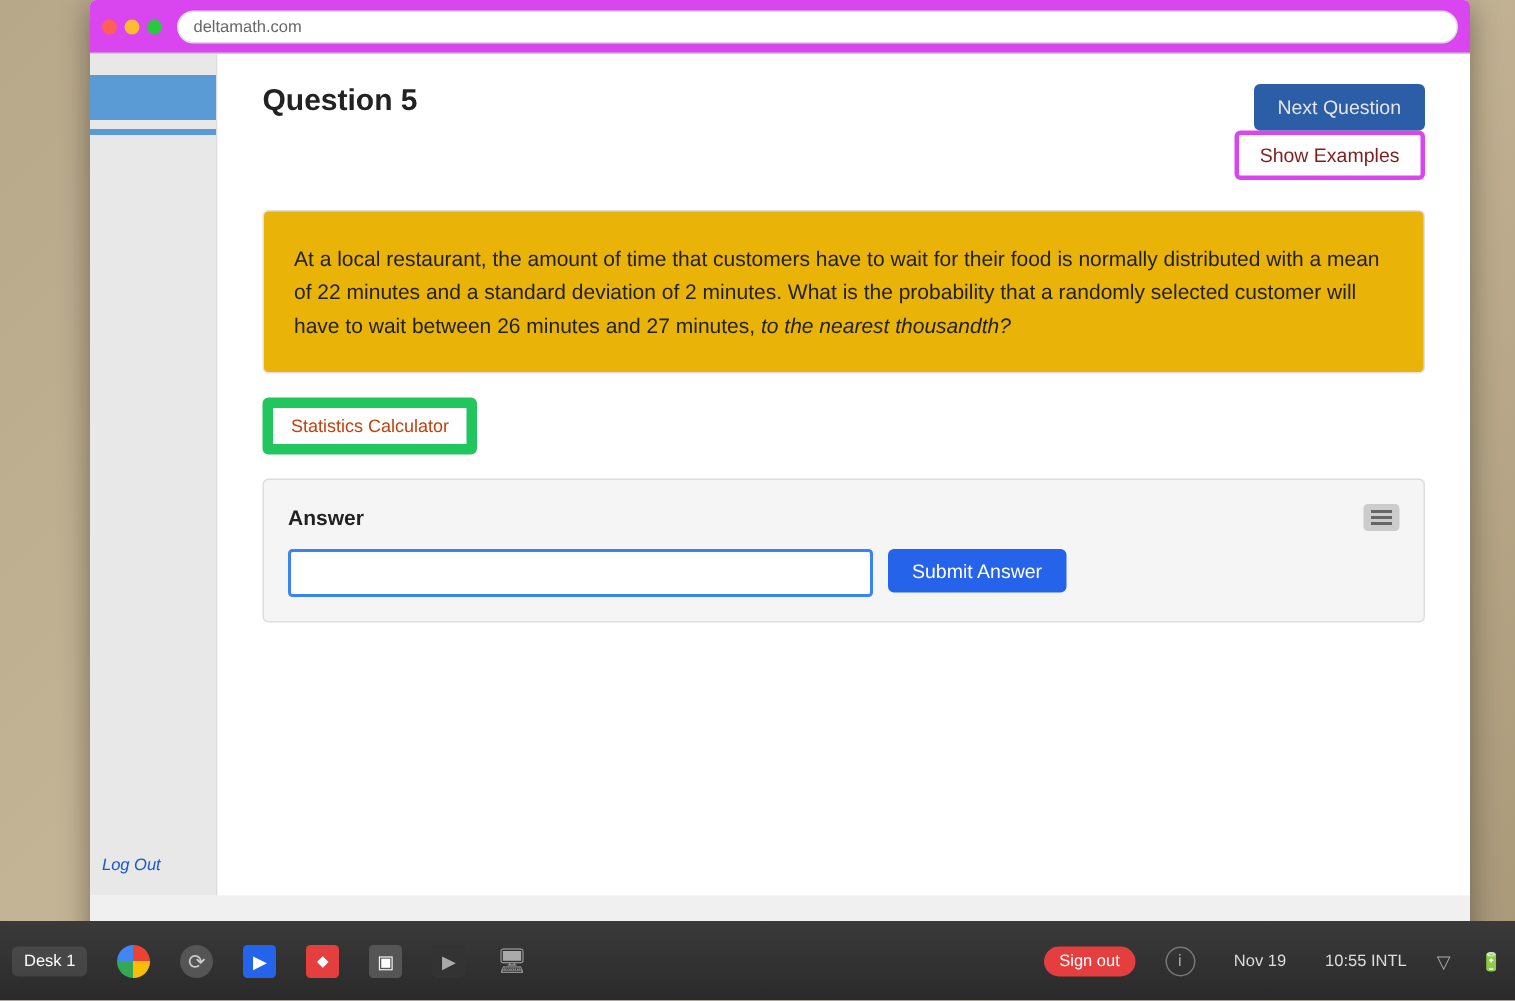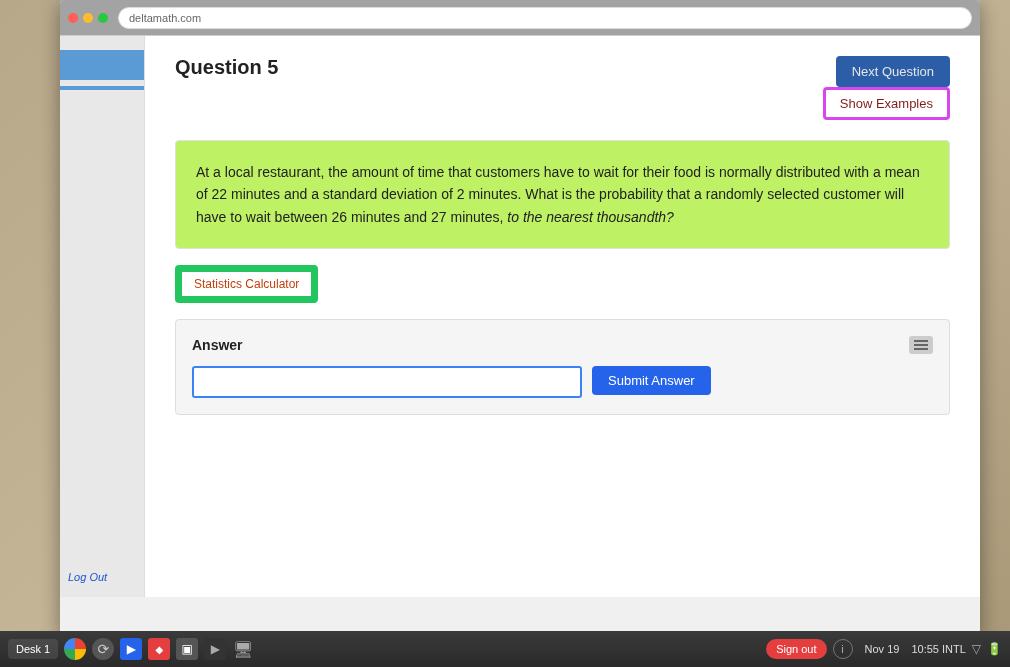--- a/index.html
+++ b/index.html
@@ -29,21 +29,21 @@
       right: 30px;
       bottom: 30px;
       background: #f0f0f0;
       border-radius: 4px;
       overflow: hidden;
       box-shadow: 0 4px 20px rgba(0,0,0,0.4);
     }
 
     
     .browser-topbar {
-      background: #a3a3a3;
+      background: #d946ef;
       height: 36px;
       border-bottom: 1px solid #ccc;
       display: flex;
       align-items: center;
       padding: 0 8px;
     }
 
     
     .page-content {
       background: #f5f5f5;
@@ -111,21 +111,21 @@
       border: 3px solid #d946ef;
       padding: 6px 14px;
       border-radius: 4px;
       font-size: 13px;
       cursor: pointer;
       color: #7f1d1d;
     }
 
     
     .question-text-area {
-      background: #bef264;
+      background: #eab308;
       border: 1px solid #e0e0e0;
       border-radius: 4px;
       padding: 20px;
       margin-bottom: 16px;
     }
 
     .question-text {
       font-size: 14px;
       line-height: 1.6;
       color: #222;
@@ -228,26 +228,26 @@
       text-decoration: none;
       display: block;
     }
 
     
     .taskbar {
       position: absolute;
       bottom: 0;
       left: 0;
       right: 0;
-      height: 36px;
+      height: 53px;
       background: linear-gradient(180deg, #3a3a3a 0%, #2a2a2a 100%);
       display: flex;
       align-items: center;
       padding: 0 8px;
-      gap: 6px;
+      gap: 20px;
     }
 
     .taskbar-item {
       background: rgba(255,255,255,0.1);
       border-radius: 4px;
       padding: 4px 8px;
       color: #fff;
       font-size: 11px;
       cursor: pointer;
       display: flex;

